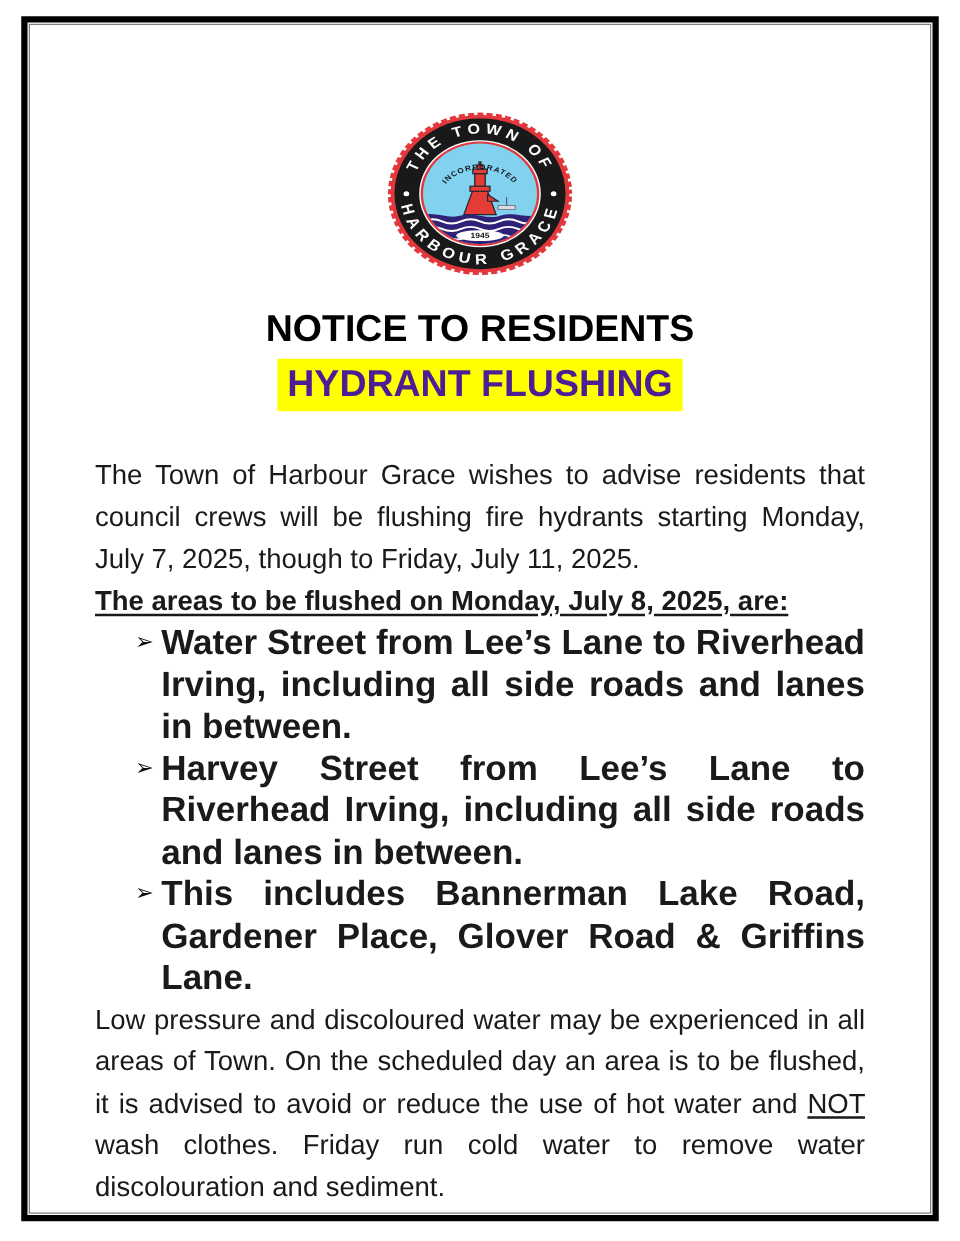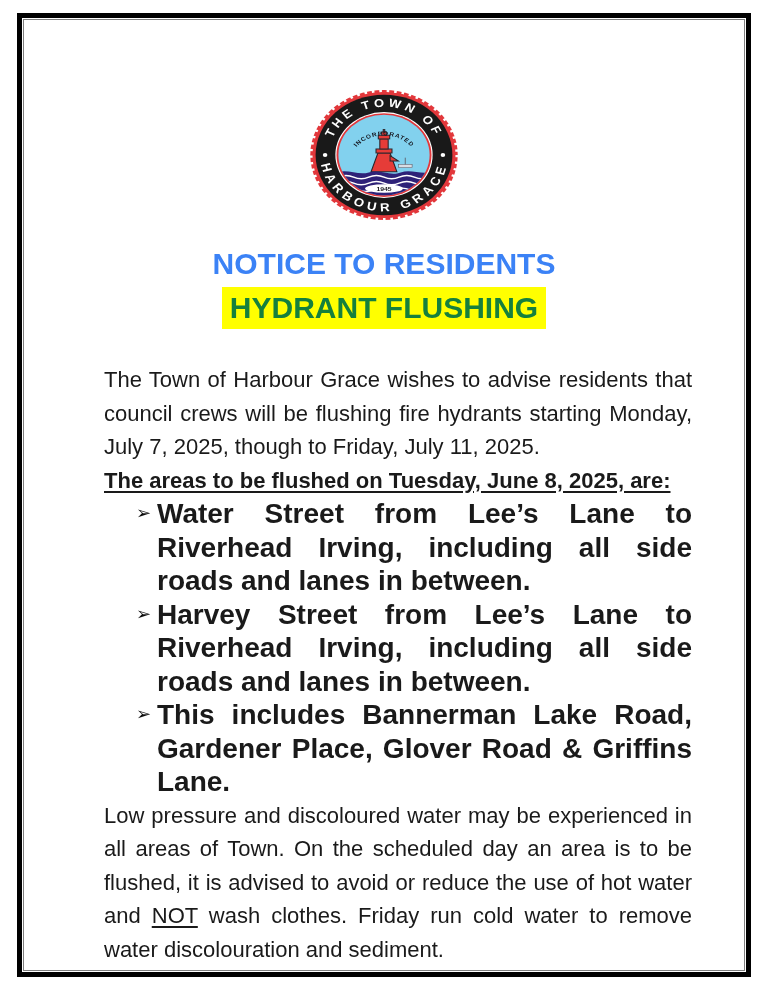--- a/index.html
+++ b/index.html
@@ -15,28 +15,28 @@
     position:absolute; inset:1px; border:1px solid #7f7f7f; pointer-events:none;
   }
   .content {
     position:absolute; inset:2px; padding:0 52px; box-sizing:border-box;
     text-align:center;
   }
   .logo-wrap { margin-top:68px; height:134px; }
   .logo-wrap svg { display:inline-block; }
   h1.title {
     font-size:30px; font-weight:700; margin:24px 0 0; line-height:36px;
-    letter-spacing:0; color:#3b82f6;
+    letter-spacing:0; color:#000000;
   }
   .subtitle-line { margin:6px 0 0; line-height:40px; }
   .subtitle-line mark {
-    background:#ffff00; color:#15803d; font-weight:700; font-size:30px;
+    background:#ffff00; color:#4c1d95; font-weight:700; font-size:30px;
     padding:4px 8px 5px;
   }
-  .doc-body { text-align:left;margin-left:28px; }
+  .doc-body { text-align:left; }
   p.intro {
     text-align:justify; font-size:22px; line-height:33.5px; margin:30px 0 0;
   }
   p.areas-heading {
     font-size:22px; line-height:33.5px; font-weight:700;
     text-decoration:underline; margin:0; text-underline-offset:3px;
   }
   .bullet-item { display:flex; margin:0 0 0 32px; }
   .bullet-marker {
     flex:none; width:21px; font-size:18px; line-height:33.5px; color:#0d0d0d;
@@ -119,21 +119,21 @@
     </div>
 
     <h1 class="title">NOTICE TO RESIDENTS</h1>
     <div class="subtitle-line">
       <mark>HYDRANT FLUSHING</mark>
     </div>
 
     <div class="doc-body">
       <p class="intro">The Town of Harbour Grace wishes to advise residents that council crews will be flushing fire hydrants starting Monday, July 7, 2025, though to Friday, July 11, 2025.</p>
 
-      <p class="areas-heading">The areas to be flushed on Tuesday, June 8, 2025, are:</p>
+      <p class="areas-heading">The areas to be flushed on Monday, July 8, 2025, are:</p>
 
       <div class="bullet-list">
         <div class="bullet-item">
           <span class="bullet-marker">➢</span>
           <div class="bullet-text">Water Street from Lee’s Lane to Riverhead Irving, including all side roads and lanes in between.</div>
         </div>
         <div class="bullet-item">
           <span class="bullet-marker">➢</span>
           <div class="bullet-text">Harvey Street from Lee’s Lane to Riverhead Irving, including all side roads and lanes in between.</div>
         </div>

